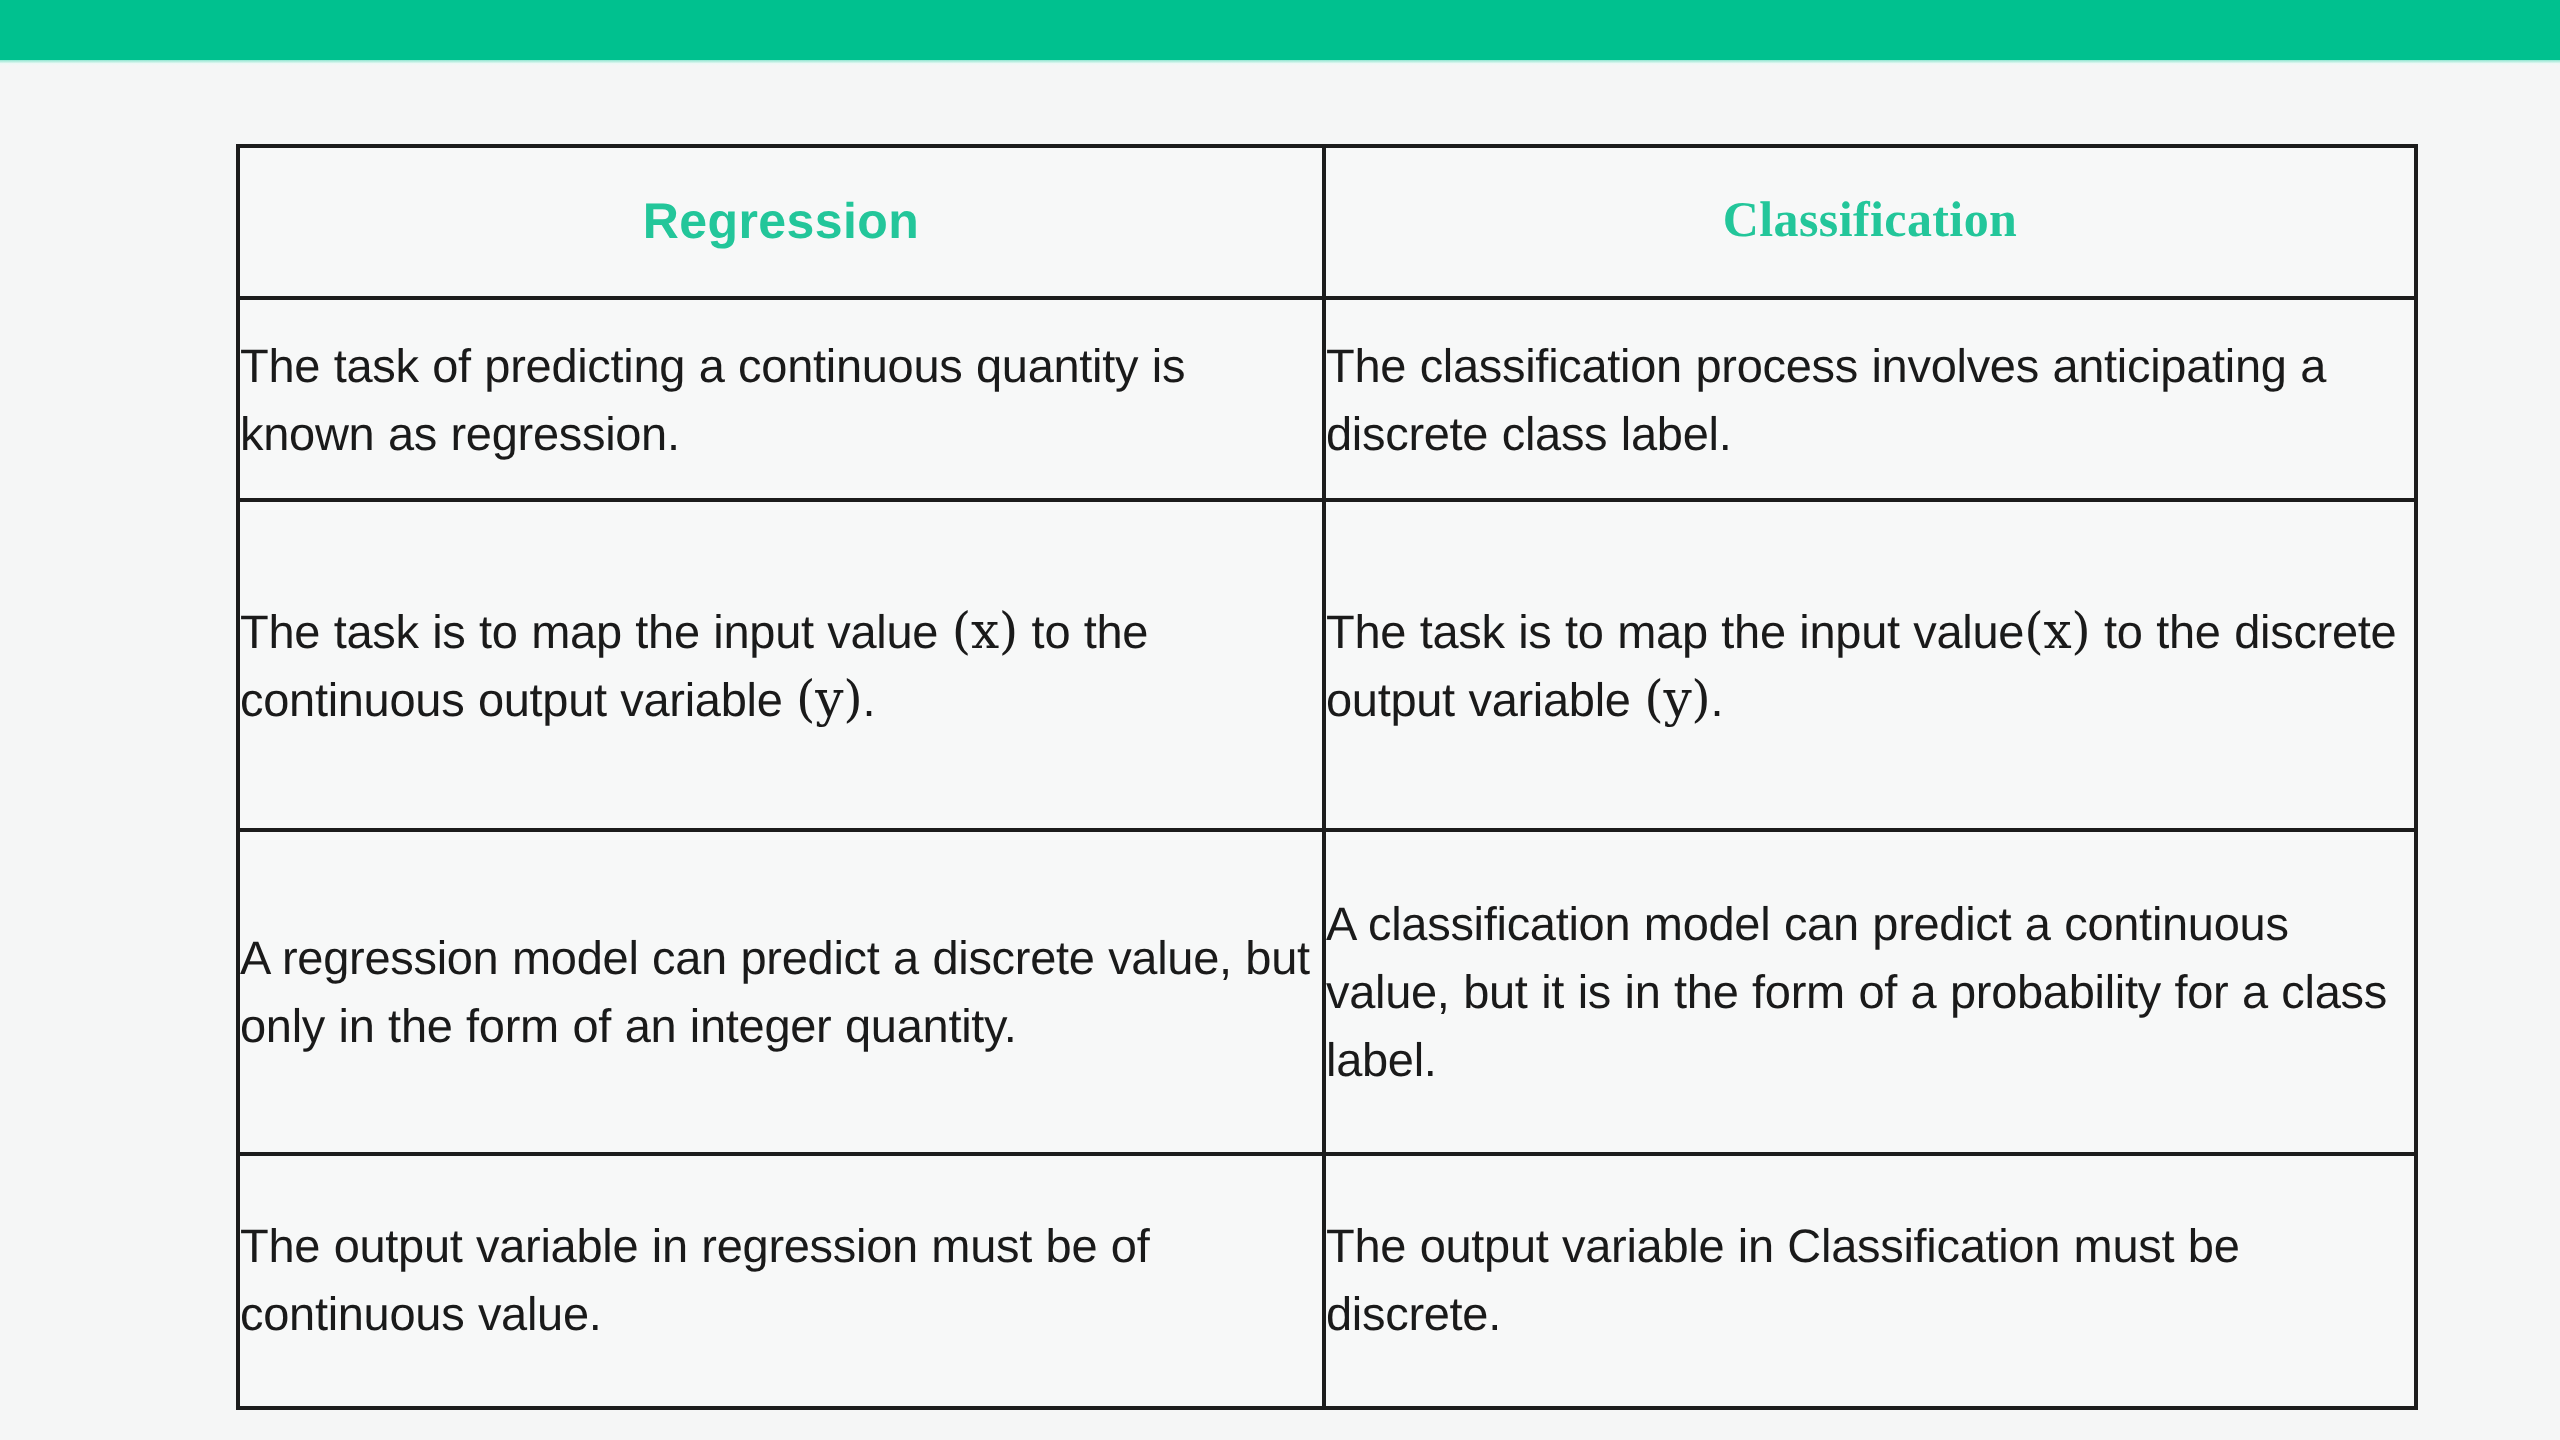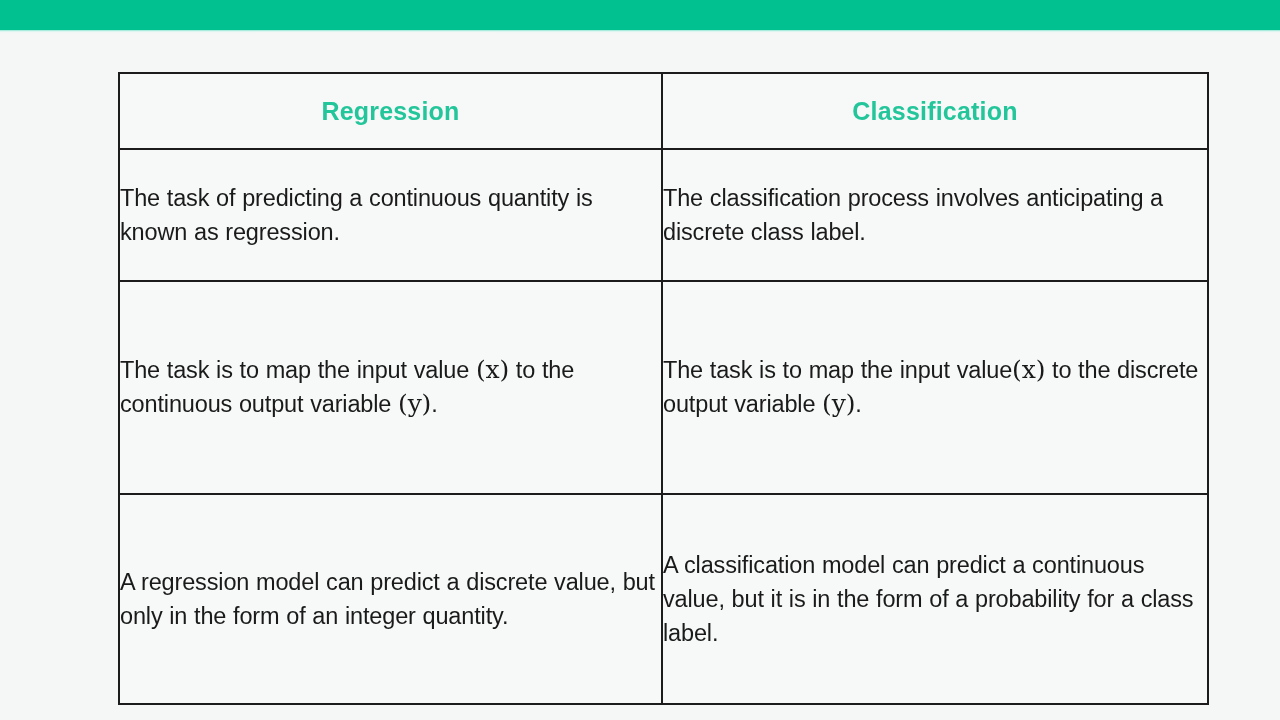--- a/index.html
+++ b/index.html
@@ -121,21 +121,21 @@
   <colgroup>
     <col class="col-left">
     <col class="col-right">
   </colgroup>
   <thead>
     <tr class="header-row">
       <th style="border-color: rgb(28, 28, 28); background: rgb(247, 248, 248);">
         <span class="column-heading" style="color: rgb(35, 198, 154);">Regression</span>
       </th>
       <th style="border-color: rgb(28, 28, 28); background: rgb(247, 248, 248);">
-        <span class="column-heading" style="color: rgb(35, 198, 154);">Classification</span>
+        <span class="column-heading" style="color: rgb(35, 198, 154); font-family: Liberation Serif, serif;">Classification</span>
       </th>
     </tr>
   </thead>
   <tbody>
     <tr class="body-row row-h1">
       <td style="border-color: rgb(28, 28, 28); background: rgb(247, 248, 248);">
         <span class="cell-text" style="color: rgb(26, 26, 26);">The task of predicting a continuous quantity is known as regression.</span>
       </td>
       <td style="border-color: rgb(28, 28, 28); background: rgb(247, 248, 248);">
         <span class="cell-text" style="color: rgb(26, 26, 26);">The classification process involves anticipating a discrete class label.</span>
@@ -150,14 +150,22 @@
       </td>
     </tr>
     <tr class="body-row row-h3">
       <td style="border-color: rgb(28, 28, 28); background: rgb(247, 248, 248);">
         <span class="cell-text" style="color: rgb(26, 26, 26);">A regression model can predict a discrete value, but only in the form of an integer quantity.</span>
       </td>
       <td style="border-color: rgb(28, 28, 28); background: rgb(247, 248, 248);">
         <span class="cell-text" style="color: rgb(26, 26, 26);">A classification model can predict a continuous value, but it is in the form of a probability for a class label.</span>
       </td>
     </tr>
+    <tr class="body-row row-h4">
+      <td style="border-color: rgb(28, 28, 28); background: rgb(247, 248, 248);">
+        <span class="cell-text" style="color: rgb(26, 26, 26);">The output variable in regression must be of continuous value.</span>
+      </td>
+      <td style="border-color: rgb(28, 28, 28); background: rgb(247, 248, 248);">
+        <span class="cell-text" style="color: rgb(26, 26, 26);">The output variable in Classification must be discrete.</span>
+      </td>
+    </tr>
   </tbody>
 </table>
 
 </body></html>

